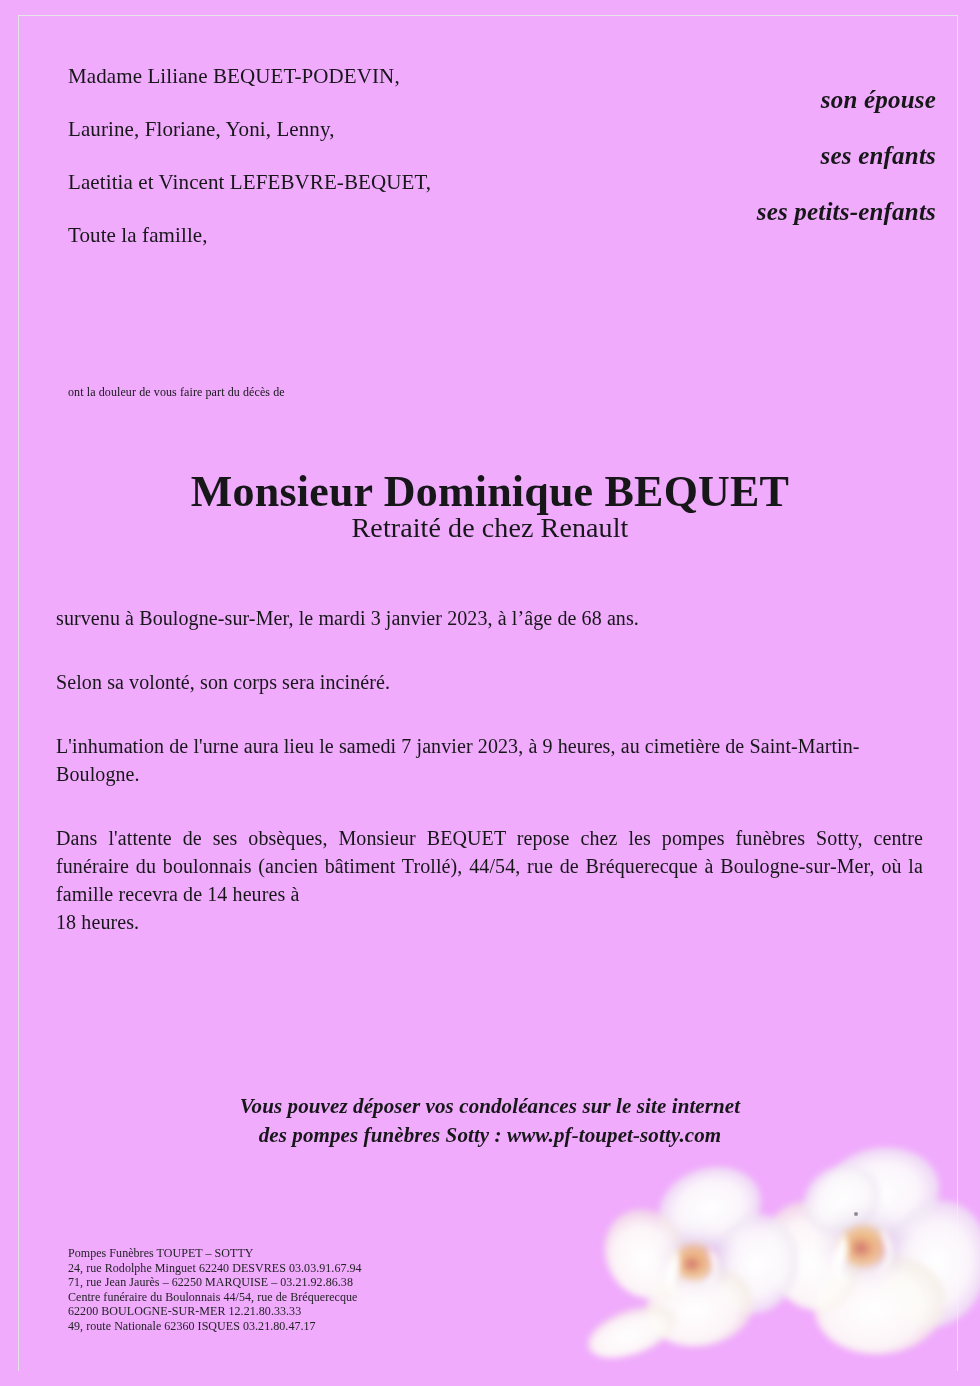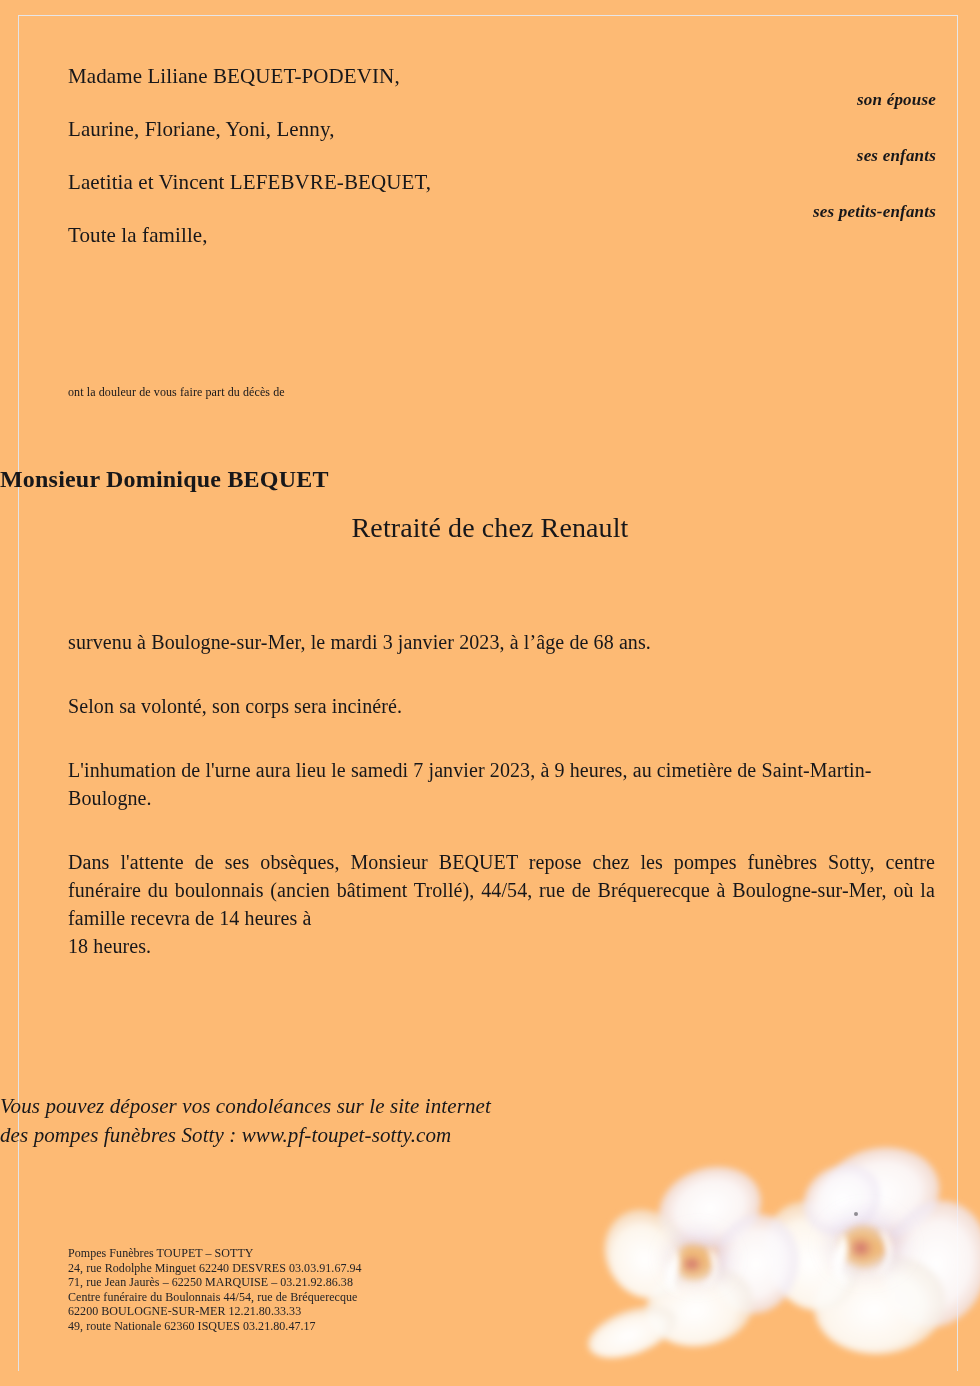--- a/index.html
+++ b/index.html
@@ -5,21 +5,21 @@
   html, body {
     margin: 0;
     padding: 0;
     background: #ffffff;
   }
 
   #page {
     position: relative;
     width: 980px;
     height: 1386px;
-    background: #fdba74;
+    background: #f0abfc;
     overflow: hidden;
     font-family: "Liberation Serif", "DejaVu Serif", serif;
     color: #17171a;
   }
 
   
   #scan-border {
     position: absolute;
     left: 18px;
     top: 15px;
@@ -48,21 +48,21 @@
   }
 
   .relations-block {
     position: absolute;
     right: 44px;
     top: 88px;
     width: 300px;
     text-align: right;
   }
   .relation-line {
-    font-size: 17px;
+    font-size: 25px;
     font-style: italic;
     font-weight: 600;
     line-height: 24px;
     margin-bottom: 32px;
     letter-spacing: 0.2px;
   }
 
   
   .intro-line {
     position: absolute;
@@ -71,65 +71,65 @@
     font-size: 12px;
     letter-spacing: 0.1px;
     text-align: right;
   }
 
   .deceased-name {
     position: absolute;
     left: 0;
     top: 466px;
     width: 980px;
-    text-align: left;
-    font-size: 24px;
+    text-align: center;
+    font-size: 44px;
     font-weight: bold;
     letter-spacing: 0.2px;
   }
 
   .deceased-sub {
     position: absolute;
     left: 0;
     top: 512px;
     width: 980px;
     text-align: center;
     font-size: 28px;
     letter-spacing: 0.1px;
   }
 
   
   .body-zone {
     position: absolute;
-    left: 68px;
+    left: 56px;
     top: 604px;
     width: 867px;
-    margin-top: 24px;
   }
   .para {
     font-size: 20px;
     line-height: 28px;
     margin: 0 0 38px 0;
     letter-spacing: 0.1px;
   }
   .para.justify {
     text-align: justify;
     text-justify: inter-word;
   }
   .para.tight { margin-bottom: 36px; }
 
   
   .condolences {
     position: absolute;
     left: 0;
     top: 1092px;
     width: 980px;
+    text-align: center;
     font-size: 21px;
     font-style: italic;
-    font-weight: normal;
+    font-weight: bold;
     line-height: 29px;
     letter-spacing: 0.1px;
   }
 
   
   .footer {
     position: absolute;
     left: 68px;
     top: 1246px;
     width: 420px;

